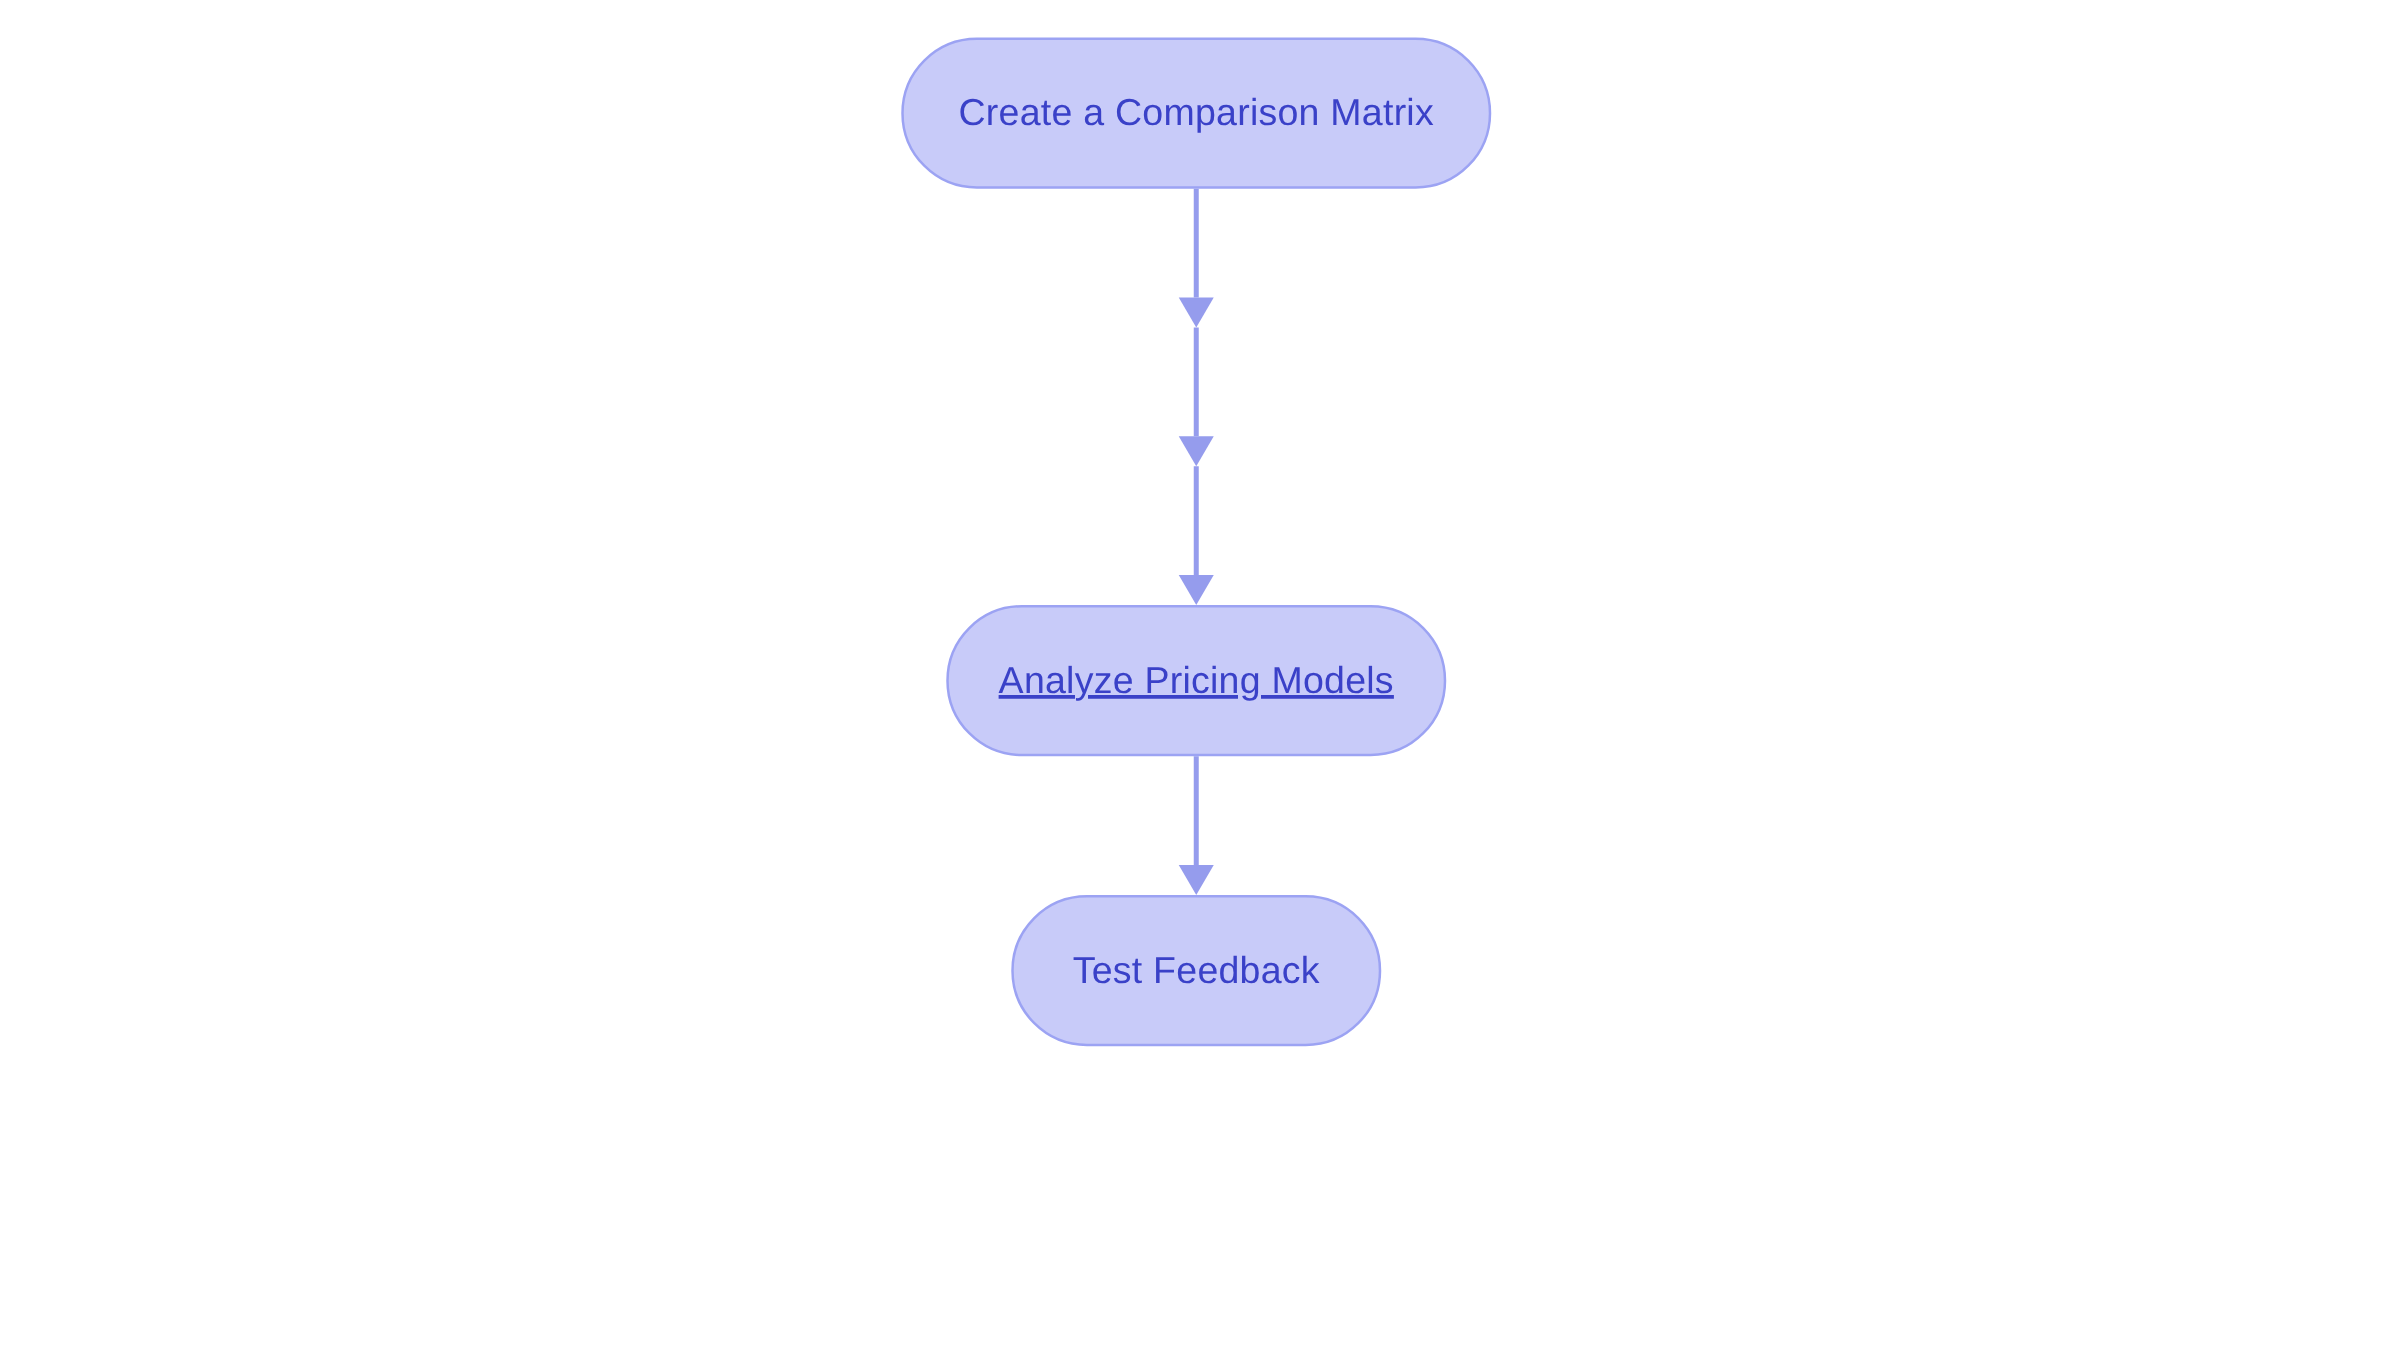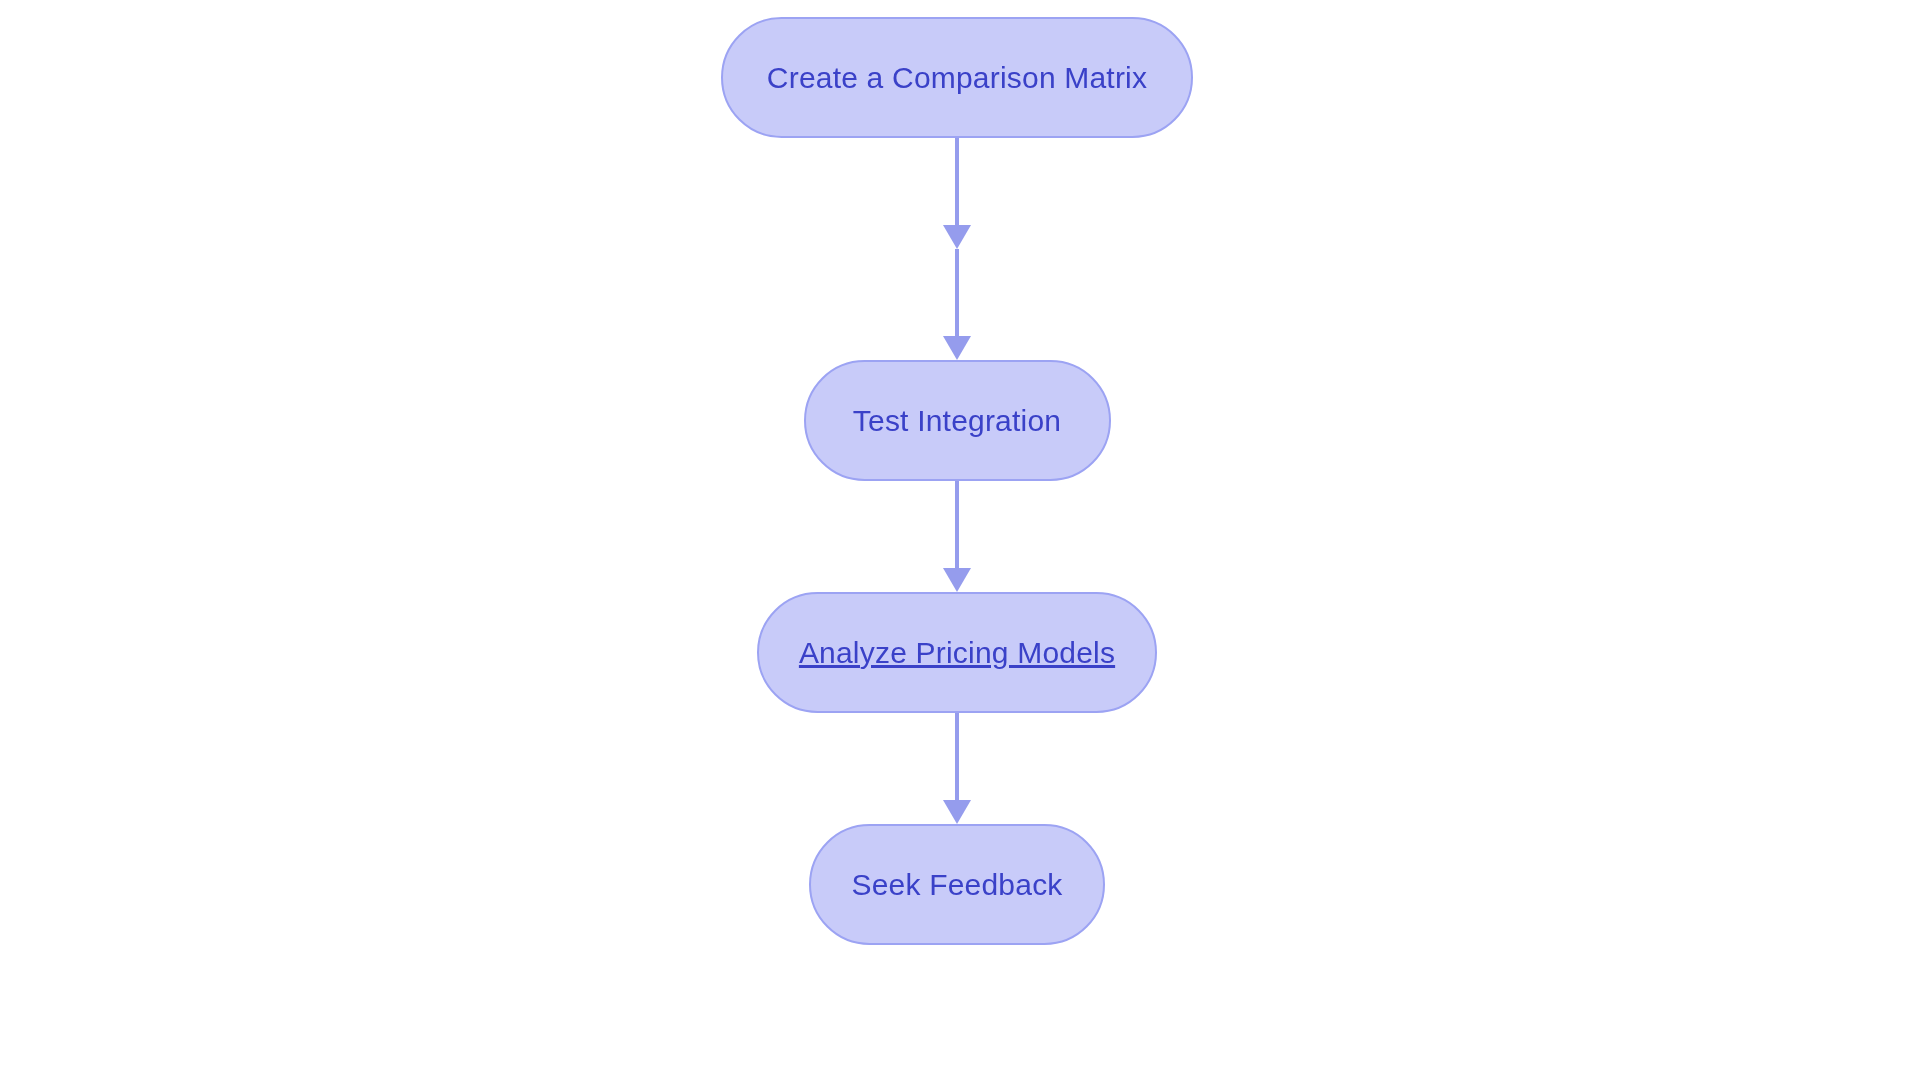--- a/index.html
+++ b/index.html
@@ -15,20 +15,21 @@
     height: 1083px;
     background: var(--background);
     font-family: "Liberation Sans", sans-serif;
     overflow: hidden;
   }
   .canvas {
     position: relative;
     width: 1920px;
     height: 761px;
     background: var(--background);
+    margin-top: 13px;
   }
   .flow {
     position: absolute;
     left: 957px;
     top: 17px;
     transform: translateX(-50%);
     display: flex;
     flex-direction: column;
     align-items: center;
   }
@@ -86,36 +87,33 @@
       <div class="shaft"></div>
       <div class="head"></div>
     </div>
 
 
     <div class="edge">
       <div class="shaft"></div>
       <div class="head"></div>
     </div>
 
-    <div class="node n2">
-      <span>Test Integration</span>
-    </div>
 
     <div class="edge">
       <div class="shaft"></div>
       <div class="head"></div>
     </div>
 
     <div class="node n3">
       <span>Analyze Pricing Models</span>
     </div>
 
     <div class="edge">
       <div class="shaft"></div>
       <div class="head"></div>
     </div>
 
     <div class="node n4">
-      <span>Seek Feedback</span>
+      <span>Test Feedback</span>
     </div>
 
   </div>
 </div>
 
 </body></html>

